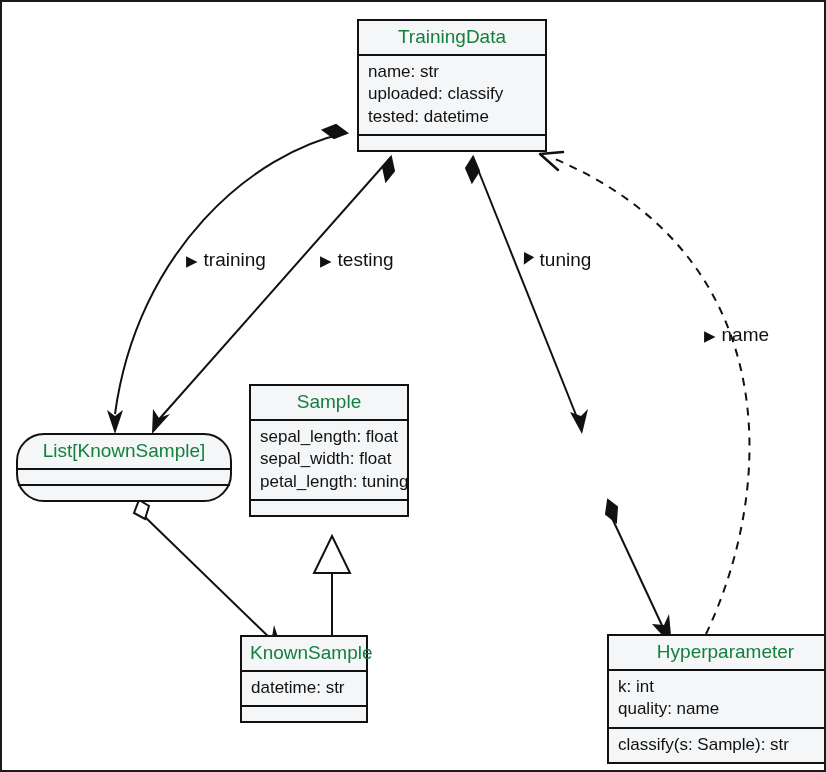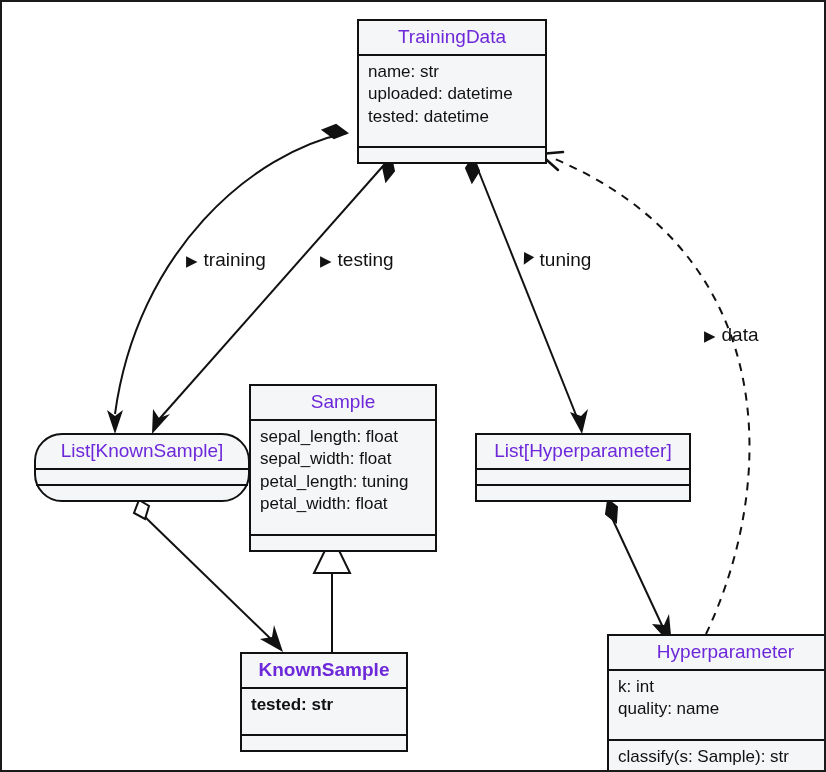--- a/index.html
+++ b/index.html
@@ -28,29 +28,29 @@
   .uml-class {
     position: absolute;
     background: #f4f6f8;
     border: 2px solid #111111;
     box-sizing: border-box;
     z-index: 5;
   }
   .uml-title {
     text-align: center;
     font-size: 19px;
-    color: #6d28d9;
+    color: #15803d;
     padding: 5px 8px 6px 8px;
     border-bottom: 2px solid #111111;
     line-height: 1.15;
     white-space: nowrap;
   }
   .uml-compartment {
     border-bottom: 2px solid #111111;
-    padding: 5px 9px 18px 9px;
+    padding: 5px 9px 6px 9px;
     font-size: 17px;
     color: #111111;
     line-height: 1.32;
   }
   .uml-compartment:last-child {
     border-bottom: none;
   }
   .uml-compartment.empty {
     height: 14px;
     padding: 0;
@@ -111,53 +111,47 @@
 
     <path d="M 610,516 L 664,632" fill="none" stroke="#111111" stroke-width="2"></path>
     <polygon points="606,498 615,505 614,520 604,512" fill="#111111" stroke="#111111" stroke-width="2"></polygon>
     <polygon points="670,644 650,622 662,623 667,612" fill="#111111"></polygon>
   </svg>
 
   <div class="uml-class" style="left:355px; top:17px; width:190px;">
     <div class="uml-title">TrainingData</div>
     <div class="uml-compartment">
       <div class="member">name: str</div>
-      <div class="member">uploaded: datetime</div>
+      <div class="member">uploaded: classify</div>
       <div class="member">tested: datetime</div>
     </div>
     <div class="uml-compartment empty"></div>
   </div>
 
-  <div class="uml-class" style="left:32px; top:431px; width:216px;border-radius:28px;">
+  <div class="uml-class" style="left:14px; top:431px; width:216px;border-radius:28px;">
     <div class="uml-title">List[KnownSample]</div>
     <div class="uml-compartment empty"></div>
     <div class="uml-compartment empty"></div>
   </div>
 
-  <div class="uml-class" style="left:247px; top:382px; width:188px;">
+  <div class="uml-class" style="left:247px; top:382px; width:160px;">
     <div class="uml-title">Sample</div>
     <div class="uml-compartment">
       <div class="member">sepal_length: float</div>
       <div class="member">sepal_width: float</div>
       <div class="member">petal_length: tuning</div>
-      <div class="member">petal_width: float</div>
     </div>
     <div class="uml-compartment empty"></div>
   </div>
 
-  <div class="uml-class" style="left:473px; top:431px; width:216px;">
-    <div class="uml-title">List[Hyperparameter]</div>
-    <div class="uml-compartment empty"></div>
-    <div class="uml-compartment empty"></div>
-  </div>
 
-  <div class="uml-class" style="left:238px; top:650px; width:168px;font-weight:bold;">
+  <div class="uml-class" style="left:238px; top:633px; width:128px;">
     <div class="uml-title">KnownSample</div>
     <div class="uml-compartment">
-      <div class="member">tested: str</div>
+      <div class="member">datetime: str</div>
     </div>
     <div class="uml-compartment empty"></div>
   </div>
 
   <div class="uml-class" style="left:605px; top:632px; width:237px;">
     <div class="uml-title">Hyperparameter</div>
     <div class="uml-compartment">
       <div class="member">k: int</div>
       <div class="member">quality: name</div>
     </div>
@@ -176,16 +170,16 @@
     <span>testing</span>
   </div>
 
   <div class="edge-label" style="left:520px; top:247px;">
     <span class="dir-marker rotate-down">▶</span>
     <span>tuning</span>
   </div>
 
   <div class="edge-label" style="left:702px; top:322px;">
     <span class="dir-marker">▶</span>
-    <span>data</span>
+    <span>name</span>
   </div>
 
 </div>
 
 </body></html>

